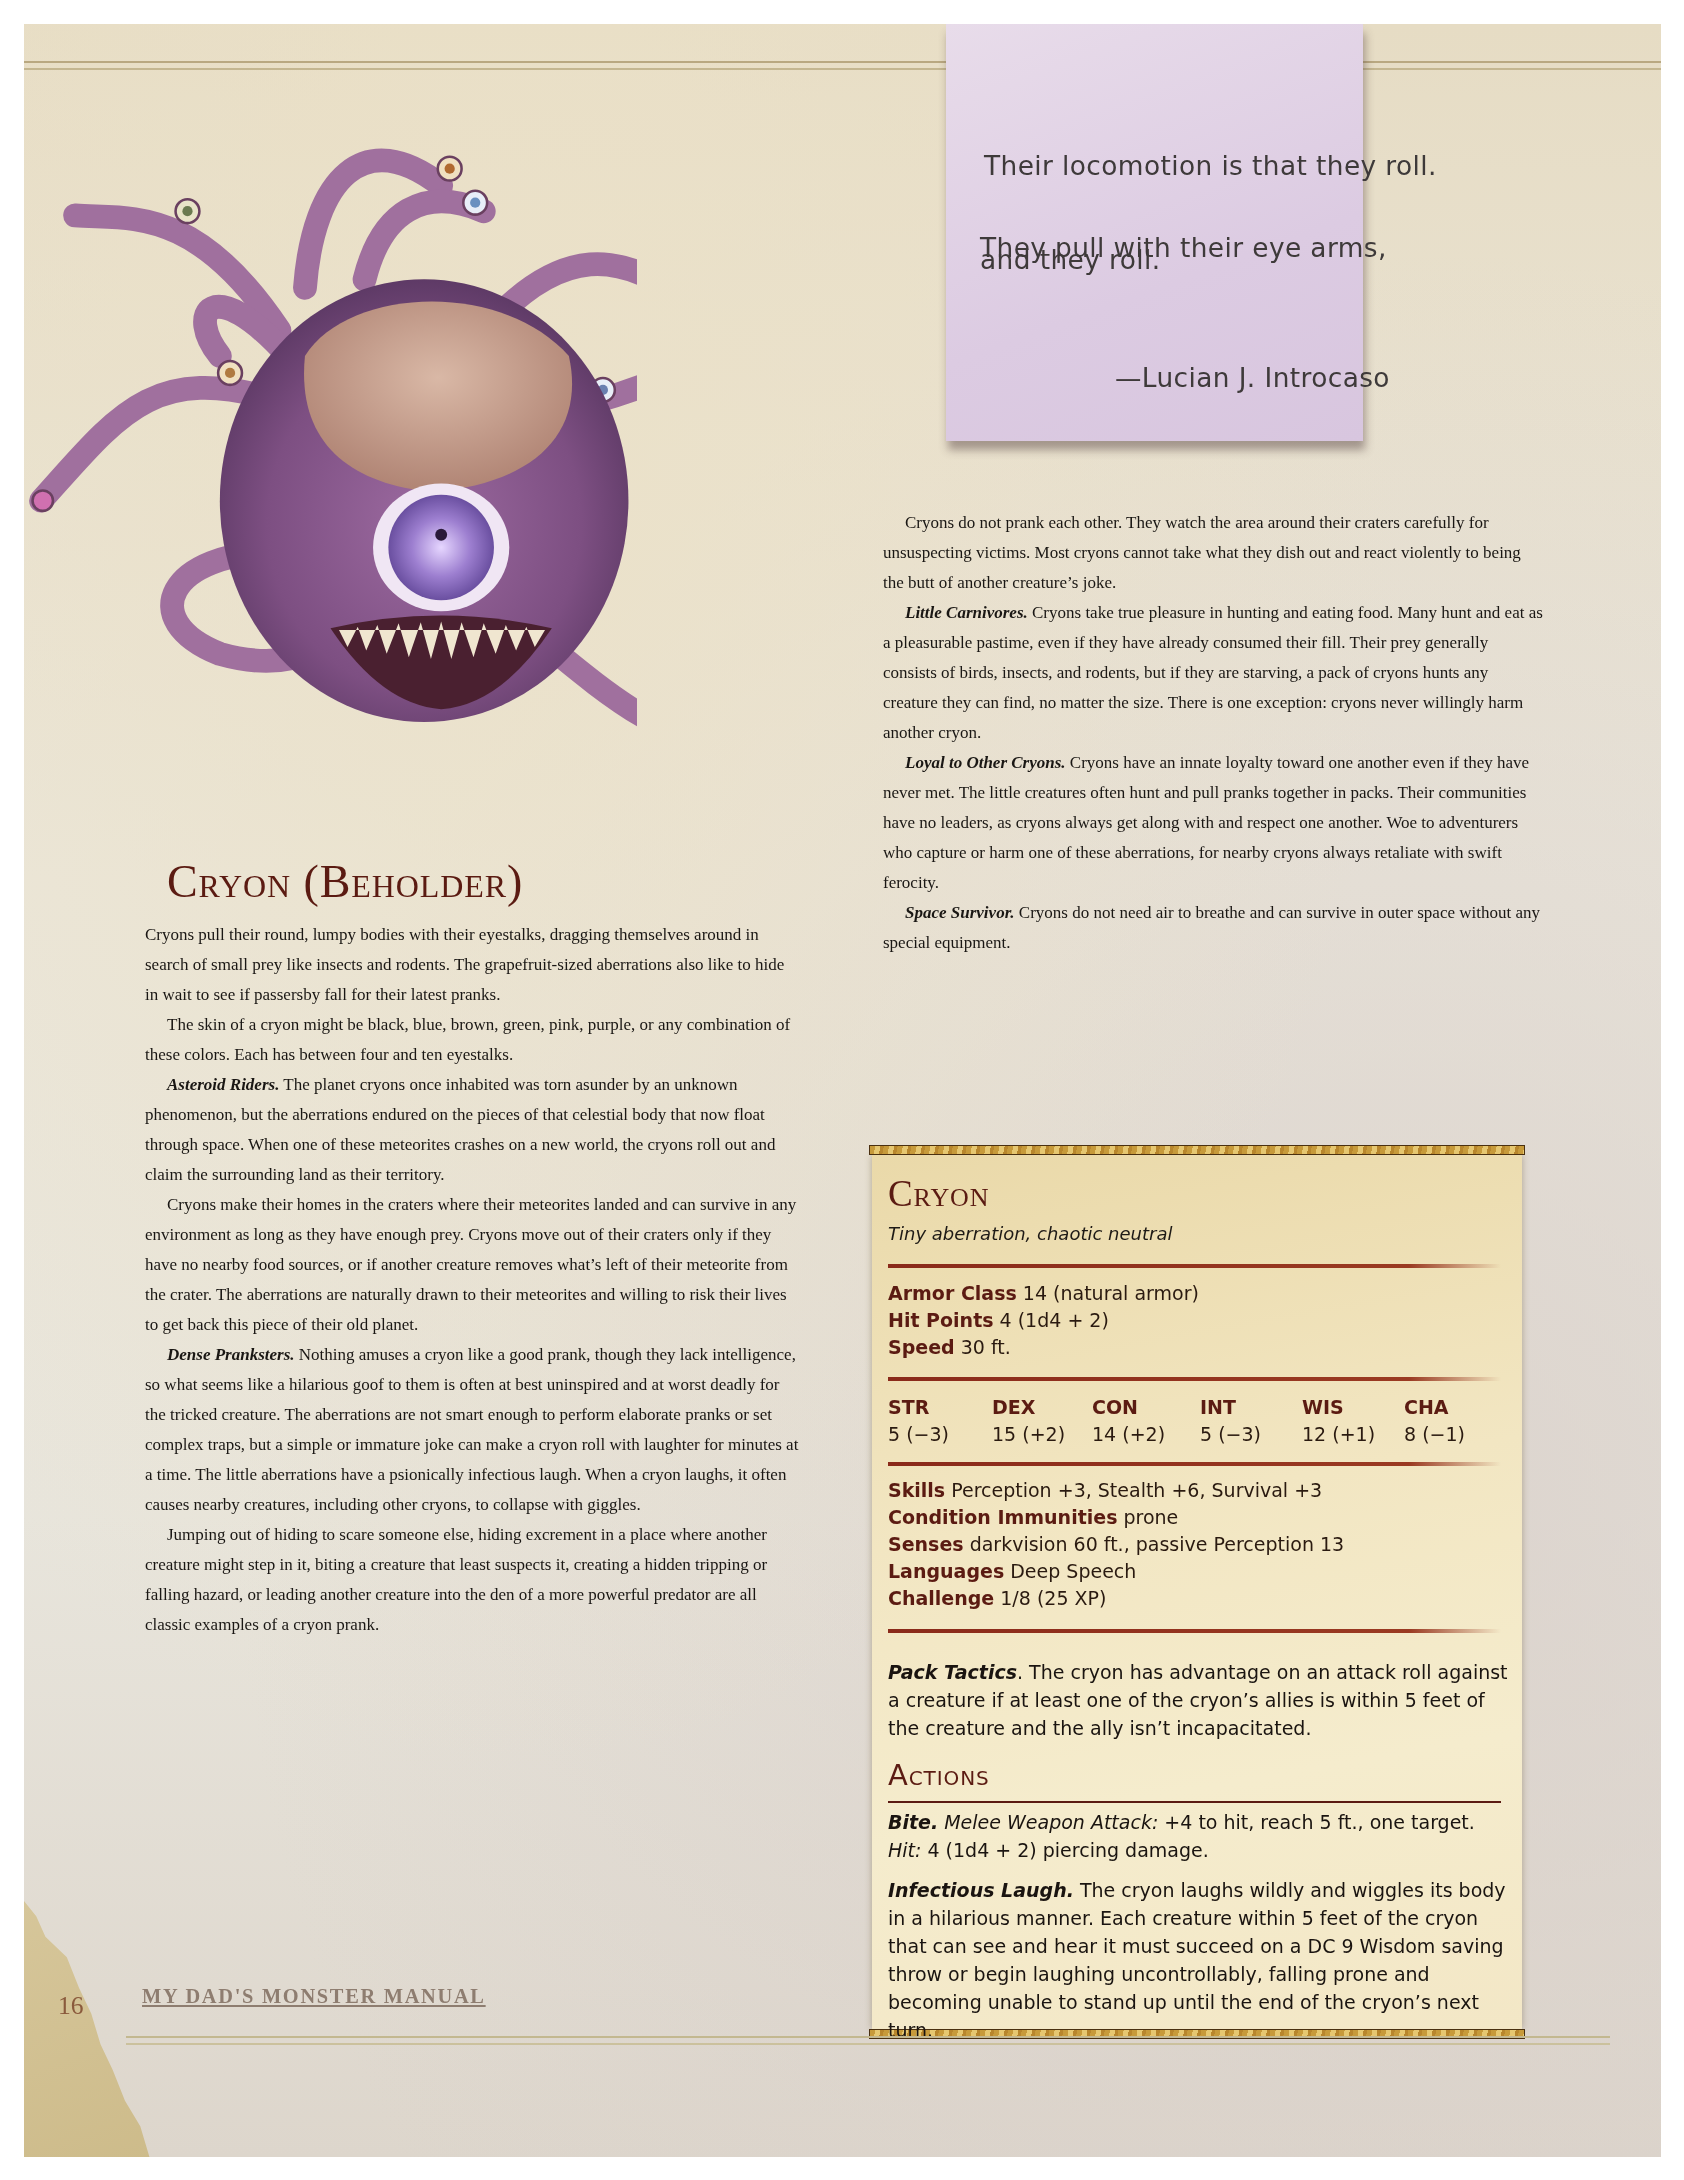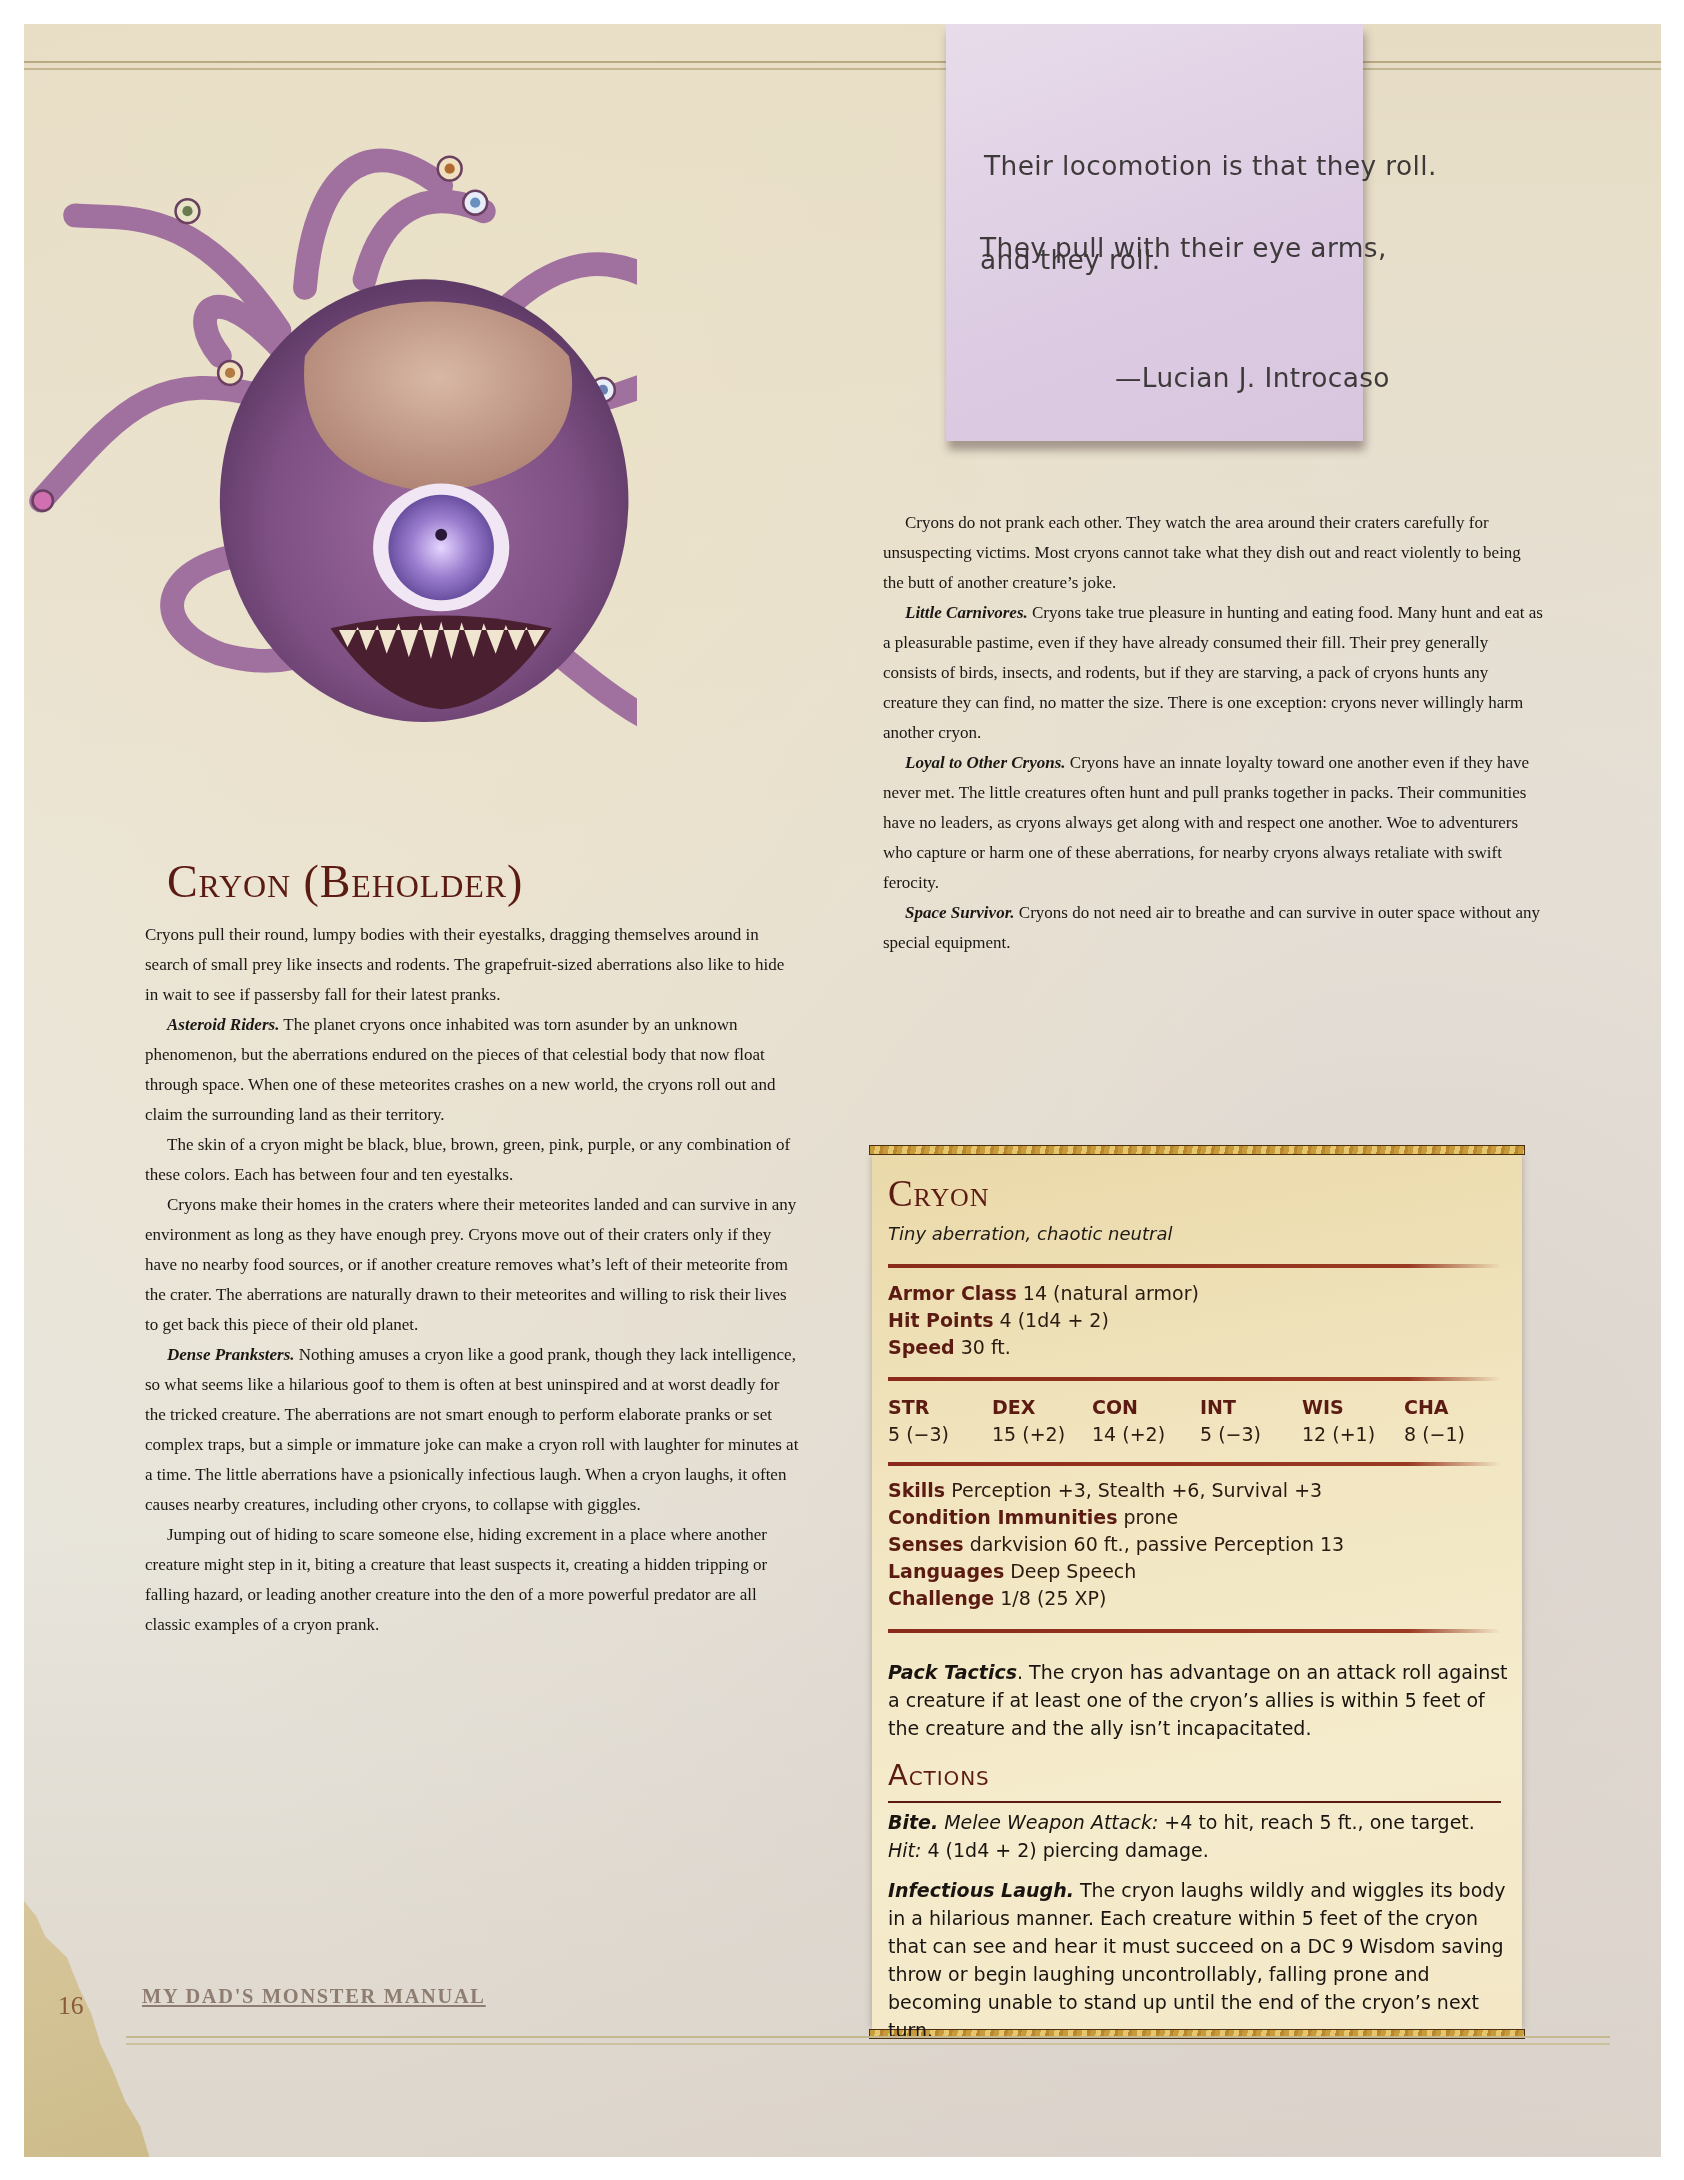--- a/index.html
+++ b/index.html
@@ -145,22 +145,22 @@
     <div class="sticky-line" style="left:20px; top:126px;margin-left:18px;">Their locomotion is that they roll.</div>
     <div class="sticky-line" style="left:34px; top:174px;margin-top:34px;">They pull with their eye arms,</div>
     <div class="sticky-line" style="left:34px; top:220px;">and they roll.</div>
     <div class="sticky-line" style="left:169px; top:294px;margin-top:44px;">—Lucian J. Introcaso</div>
   </div>
 
   <div class="title">Cryon (Beholder)</div>
 
   <div class="col" style="left:121px; top:896px; width:656px;">
     <p><span>Cryons pull their round, lumpy bodies with their eyestalks, dragging themselves around in search of small prey like insects and rodents. The grapefruit-sized aberrations also like to hide in wait to see if passersby fall for their latest pranks.</span></p>
+    <p class="indent"><span>The skin of a cryon might be black, blue, brown, green, pink, purple, or any combination of these colors. Each has between four and ten eyestalks.</span></p>
     <p class="indent"><span class="lead">Asteroid Riders.</span><span> The planet cryons once inhabited was torn asunder by an unknown phenomenon, but the aberrations endured on the pieces of that celestial body that now float through space. When one of these meteorites crashes on a new world, the cryons roll out and claim the surrounding land as their territory.</span></p>
-    <p class="indent"><span>The skin of a cryon might be black, blue, brown, green, pink, purple, or any combination of these colors. Each has between four and ten eyestalks.</span></p>
     <p class="indent"><span>Cryons make their homes in the craters where their meteorites landed and can survive in any environment as long as they have enough prey. Cryons move out of their craters only if they have no nearby food sources, or if another creature removes what’s left of their meteorite from the crater. The aberrations are naturally drawn to their meteorites and willing to risk their lives to get back this piece of their old planet.</span></p>
     <p class="indent"><span class="lead">Dense Pranksters.</span><span> Nothing amuses a cryon like a good prank, though they lack intelligence, so what seems like a hilarious goof to them is often at best uninspired and at worst deadly for the tricked creature. The aberrations are not smart enough to perform elaborate pranks or set complex traps, but a simple or immature joke can make a cryon roll with laughter for minutes at a time. The little aberrations have a psionically infectious laugh. When a cryon laughs, it often causes nearby creatures, including other cryons, to collapse with giggles.</span></p>
     <p class="indent"><span>Jumping out of hiding to scare someone else, hiding excrement in a place where another creature might step in it, biting a creature that least suspects it, creating a hidden tripping or falling hazard, or leading another creature into the den of a more powerful predator are all classic examples of a cryon prank.</span></p>
   </div>
 
   <div class="col" style="left:859px; top:484px; width:660px;">
     <p class="indent"><span>Cryons do not prank each other. They watch the area around their craters carefully for unsuspecting victims. Most cryons cannot take what they dish out and react violently to being the butt of another creature’s joke.</span></p>
     <p class="indent"><span class="lead">Little Carnivores.</span><span> Cryons take true pleasure in hunting and eating food. Many hunt and eat as a pleasurable pastime, even if they have already consumed their fill. Their prey generally consists of birds, insects, and rodents, but if they are starving, a pack of cryons hunts any creature they can find, no matter the size. There is one exception: cryons never willingly harm another cryon.</span></p>
     <p class="indent"><span class="lead">Loyal to Other Cryons.</span><span> Cryons have an innate loyalty toward one another even if they have never met. The little creatures often hunt and pull pranks together in packs. Their communities have no leaders, as cryons always get along with and respect one another. Woe to adventurers who capture or harm one of these aberrations, for nearby cryons always retaliate with swift ferocity.</span></p>
     <p class="indent"><span class="lead">Space Survivor.</span><span> Cryons do not need air to breathe and can survive in outer space without any special equipment.</span></p>

